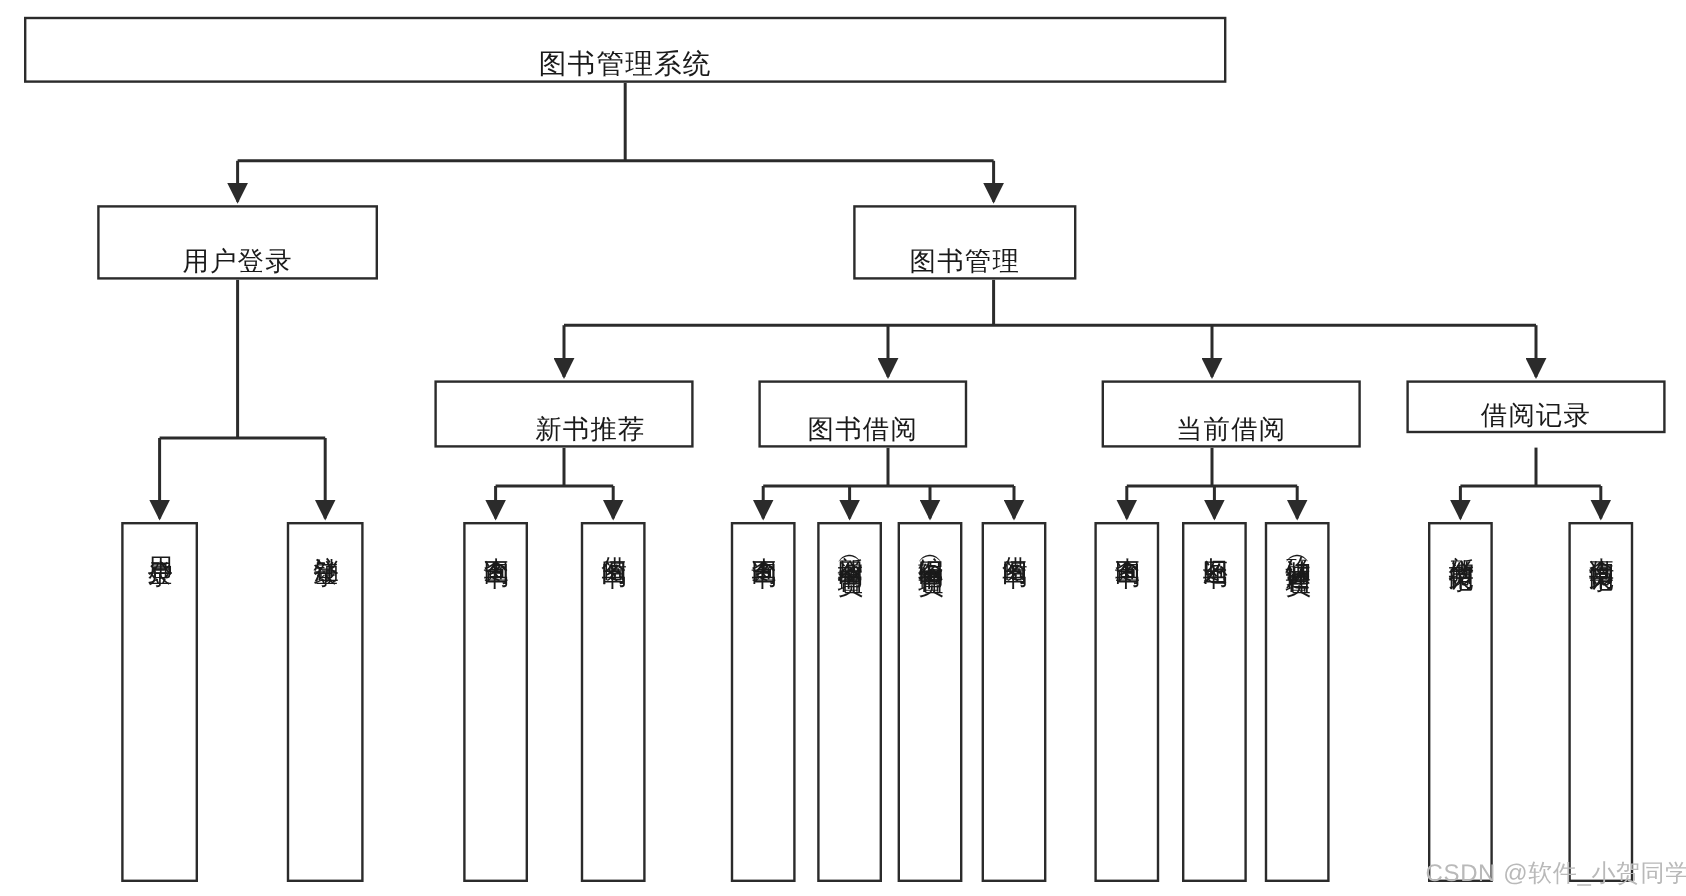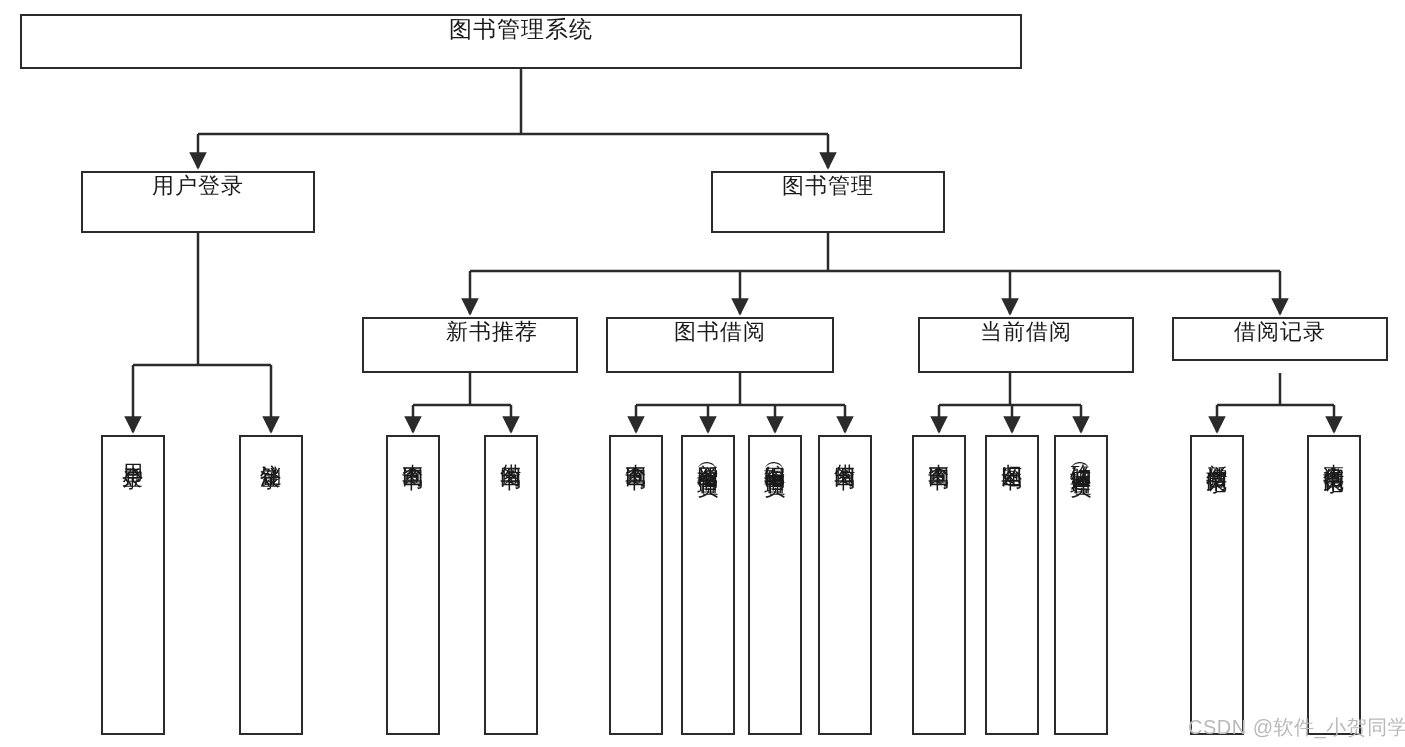--- a/index.html
+++ b/index.html
@@ -27,21 +27,21 @@
     width: 1405px;
     height: 747px;
     pointer-events: none;
   }
   .node {
     position: absolute;
     box-sizing: border-box;
     background: #ffffff;
     border: 2px solid #2b2b2b;
     display: flex;
-    align-items: flex-start;
+    align-items: flex-end;
     justify-content: center;
     color: #1a1a1a;
   }
   .node-label {
     display: block;
     text-align: center;
     line-height: 1.18;
     white-space: nowrap;
   }
   
@@ -125,28 +125,28 @@
       </g>
   </svg>
 
   <div class="node root horiz" style="left: 20px; top: 14px; width: 1002px; height: 55px;">
     <span class="node-label">图书管理系统</span>
   </div>
 
   <div class="node horiz" style="left: 81px; top: 171px; width: 234px; height: 62px;">
     <span class="node-label">用户登录</span>
   </div>
-  <div class="node horiz" style="left: 711px; top: 171px; width: 234px; height: 62px;">
+  <div class="node horiz" style="left: 711px; top: 171px; width: 186px; height: 62px;">
     <span class="node-label">图书管理</span>
   </div>
 
   <div class="node horiz" style="left: 362px; top: 317px; width: 216px; height: 56px; padding-left: 44px;">
     <span class="node-label">新书推荐</span>
   </div>
-  <div class="node horiz" style="left: 606px; top: 317px; width: 228px; height: 56px;">
+  <div class="node horiz" style="left: 632px; top: 317px; width: 174px; height: 56px;">
     <span class="node-label">图书借阅</span>
   </div>
   <div class="node horiz" style="left: 902px; top: 317px; width: 216px; height: 56px; margin-left: 16px;">
     <span class="node-label">当前借阅</span>
   </div>
   <div class="node horiz" style="left: 1172px; top: 317px; width: 216px; height: 44px;">
     <span class="node-label">借阅记录</span>
   </div>
 
   <div class="node vert" style="left: 101px; top: 435px; width: 64px; height: 300px;">

